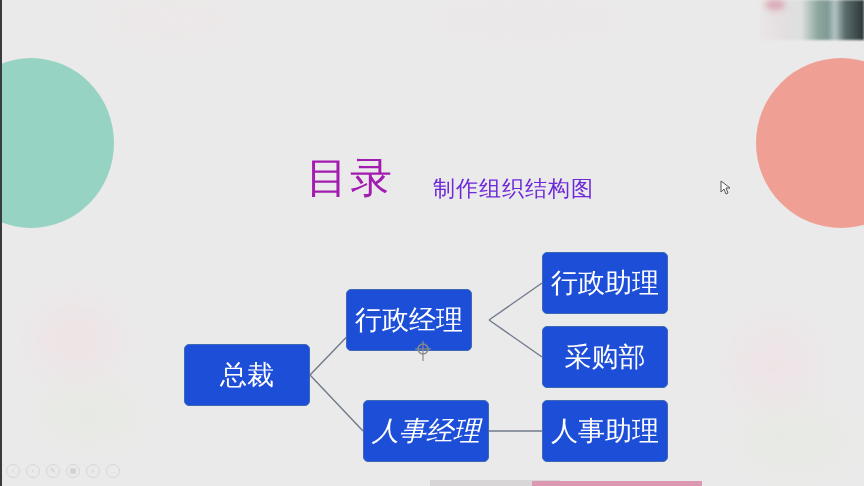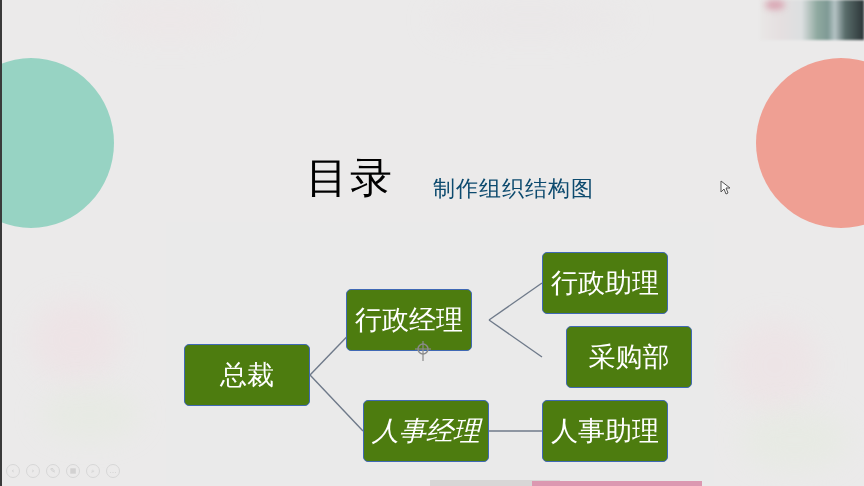--- a/index.html
+++ b/index.html
@@ -10,25 +10,25 @@
     }
     .slide { position: absolute; left: 0; top: 0; width: 864px; height: 486px; background: #ebeaea; overflow: hidden; }
     .left-edge { position: absolute; left: 0; top: 0; width: 2px; height: 486px; background: #3a3a3a; }
     .bg-deco { position: absolute; border-radius: 50%; filter: blur(14px); opacity: .35; }
     .circle { position: absolute; border-radius: 50%; }
     .circle-left { left: -52px; top: 58px; width: 166px; height: 170px; background: #97d3c3; }
     .circle-right { left: 756px; top: 58px; width: 170px; height: 170px; background: #ef9f93; }
     .top-strip { position: absolute; left: 760px; top: 0; width: 104px; height: 40px;
       background: linear-gradient(90deg, #e9e7e6 0%, #e5dfe0 20%, #dcdfe0 40%, #8fa9a0 55%, #7f9a95 65%, #b5c3c5 72%, #596d6b 82%, #2c3537 100%); filter: blur(1px); }
     .pink-mark { position: absolute; left: 765px; top: 0; width: 20px; height: 10px; background: #d9a6b3; filter: blur(3px); border-radius: 50%; }
-    .title { position: absolute; left: 306px; top: 150px; font-size: 42px; color: #000000; letter-spacing: 2px; }
-    .subtitle { position: absolute; left: 433px; top: 174px; font-size: 22px; color: #0c4a6e; letter-spacing: 1px; }
+    .title { position: absolute; left: 306px; top: 150px; font-size: 42px; color: #a21caf; letter-spacing: 2px; }
+    .subtitle { position: absolute; left: 433px; top: 174px; font-size: 22px; color: #6d28d9; letter-spacing: 1px; }
     .panel { position: absolute; left: 166px; top: 222px; width: 548px; height: 262px; background: #eaeaea; }
     .node {
-      position: absolute; width: 126px; height: 62px; background: #4d7c0f; color: #fff;
+      position: absolute; width: 126px; height: 62px; background: #1d4ed8; color: #fff;
       border-radius: 5px; box-sizing: border-box; display: flex; align-items: center; justify-content: center;
       font-size: 27px; border: 1px solid #4069b5;
     }
     .lines { position: absolute; left: 0; top: 0; }
     .cursor-arrow { position: absolute; left: 720px; top: 180px; }
     .move-cursor { position: absolute; left: 414px; top: 340px; }
     .bottom-bar-left { position: absolute; left: 430px; top: 480px; width: 130px; height: 6px; background: #d8d6d6; }
     .bottom-bar-right { position: absolute; left: 532px; top: 481px; width: 170px; height: 5px; background: #dc98b1; }
     .nav-controls { position: absolute; left: 6px; top: 464px; display: flex; gap: 6px; }
     .nav-btn { width: 14px; height: 14px; border-radius: 50%; border: 1px solid #d7d7d7; box-sizing: border-box;
@@ -70,21 +70,21 @@
   </div>
   <div class="node" style="left:346px;top:289px;">
     <span>行政经理</span>
   </div>
   <div class="node" style="left:363px;top:400px;font-style:italic;">
     <span>人事经理</span>
   </div>
   <div class="node" style="left:542px;top:252px;">
     <span>行政助理</span>
   </div>
-  <div class="node" style="left:542px;top:326px;margin-left:24px;">
+  <div class="node" style="left:542px;top:326px;">
     <span>采购部</span>
   </div>
   <div class="node" style="left:542px;top:400px;">
     <span>人事助理</span>
   </div>
 
   <svg class="move-cursor" width="18" height="22" viewBox="0 0 18 22">
     <circle cx="9" cy="9" r="5" fill="none" stroke="#8a8a8a" stroke-width="1.5"></circle>
     <line x1="9" y1="1" x2="9" y2="21" stroke="#8a8a8a" stroke-width="1.2"></line>
     <line x1="1" y1="9" x2="17" y2="9" stroke="#8a8a8a" stroke-width="1.2"></line>

